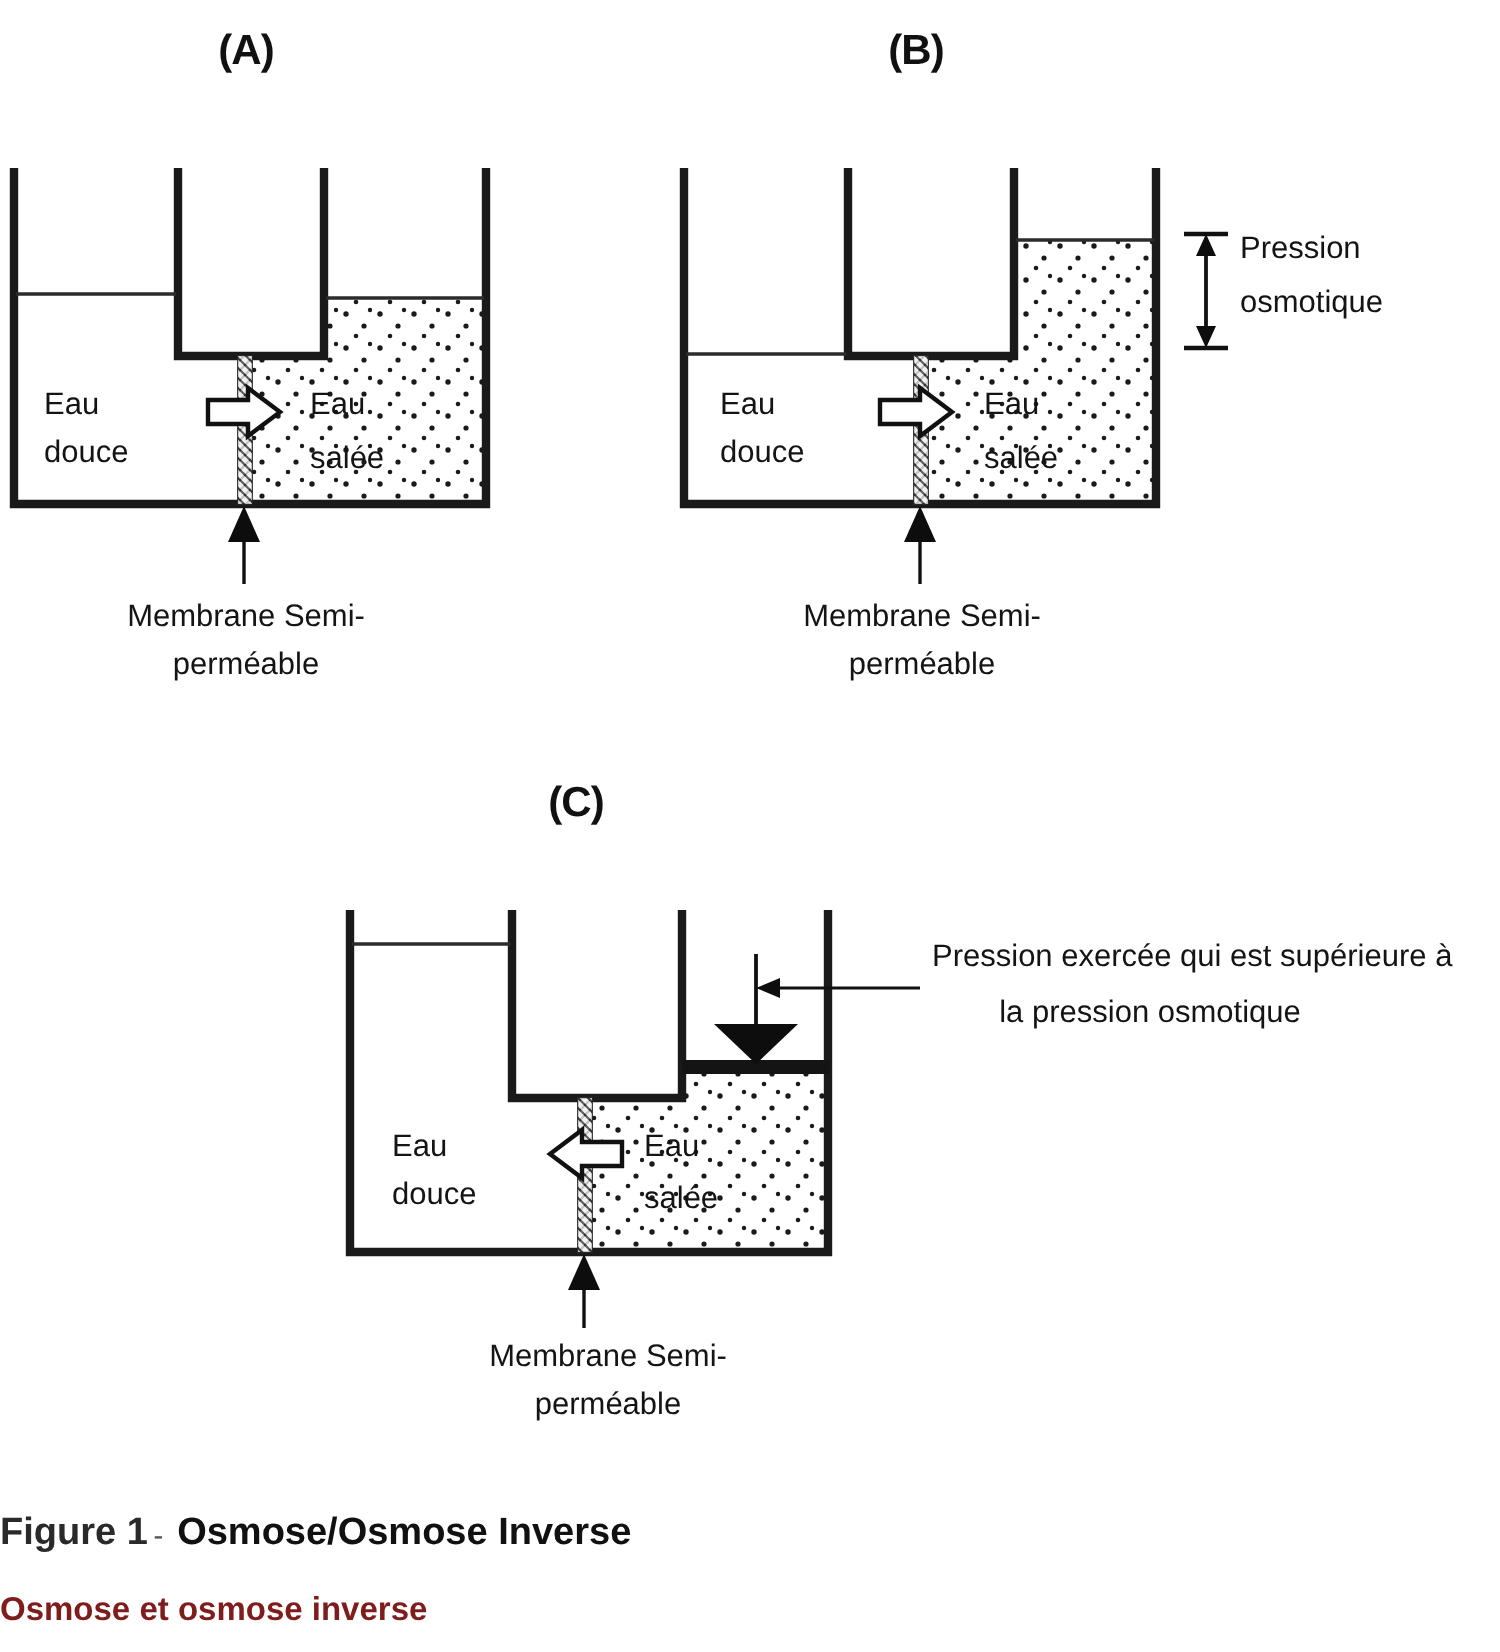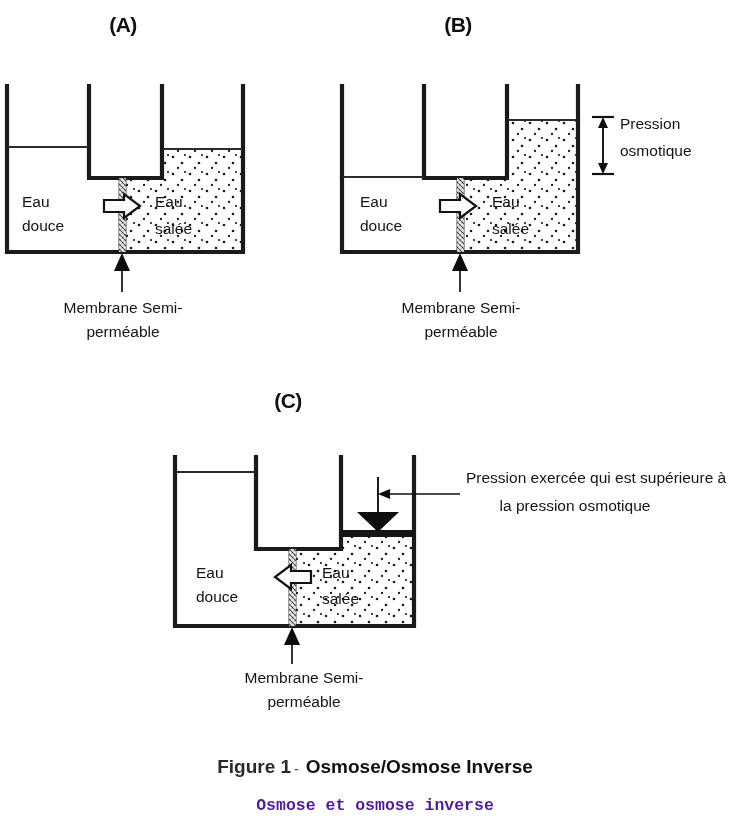--- a/index.html
+++ b/index.html
@@ -92,21 +92,21 @@
     stroke-width: 0.9;
   }
   .salt-fill {
     fill: url(#salt-dots);
   }
   .caption-wrap {
     position: absolute;
     left: 0;
     top: 756px;
     width: 750px;
-    text-align: center;
+    text-align: left;
   }
   .caption-main {
     font-family: "Liberation Serif", serif;
     font-size: 19.5px;
     font-weight: bold;
     color: #1a1a1a;
     letter-spacing: 0px;
     white-space: nowrap;
   }
   .caption-fig {
@@ -122,24 +122,24 @@
   }
   .caption-title {
     font-family: "Liberation Sans", sans-serif;
     font-weight: bold;
     font-size: 19px;
     color: #111;
     padding-left: 4px;
   }
   .caption-sub {
     margin-top: 18px;
-    font-family: Liberation Mono, monospace;
+    font-family: Liberation Sans, sans-serif;
     font-size: 16.5px;
     font-weight: bold;
-    color: #4c1d95;
+    color: #7f1d1d;
   }
 </style>
 </head>
 <body>
 
 <div class="figure-root">
 
   <svg class="diagram" viewBox="0 0 750 826">
     <defs>
       <pattern id="salt-dots" width="17" height="17" patternUnits="userSpaceOnUse">

